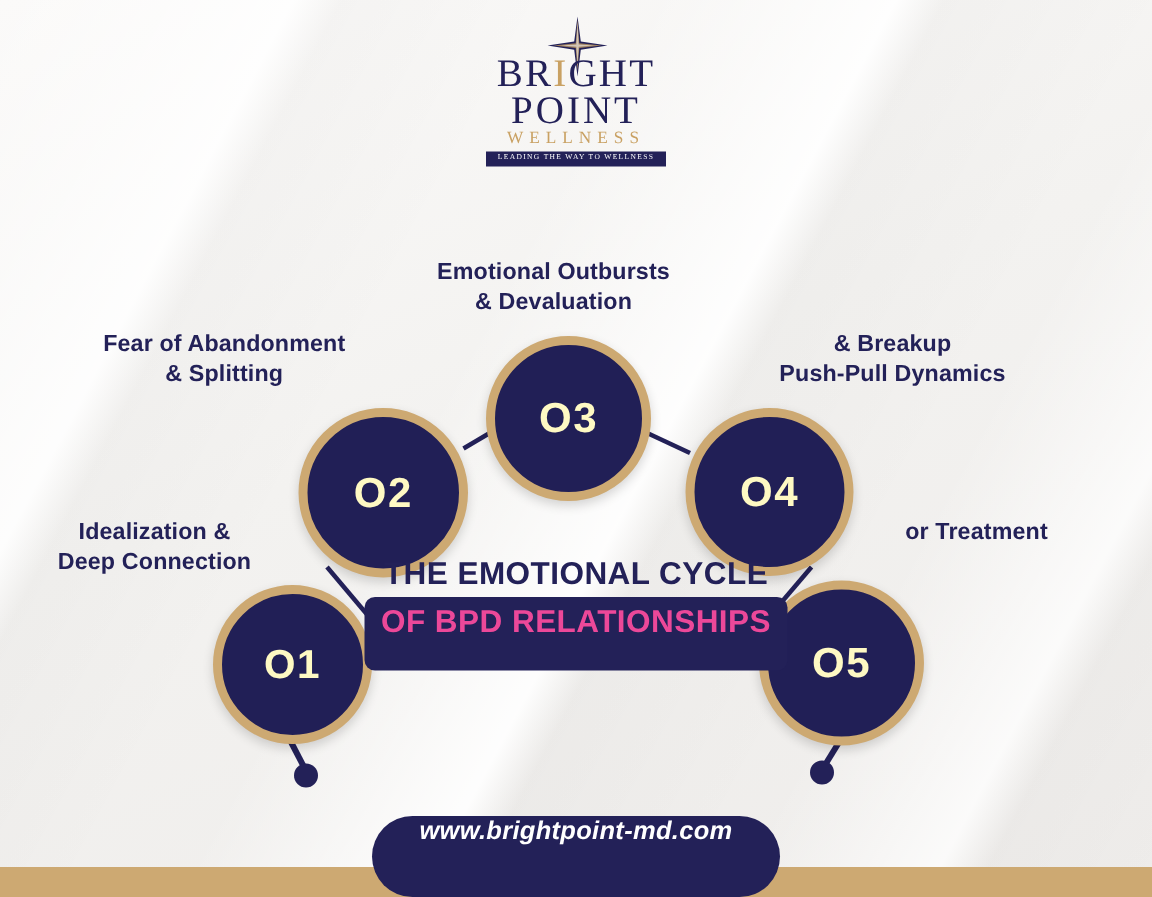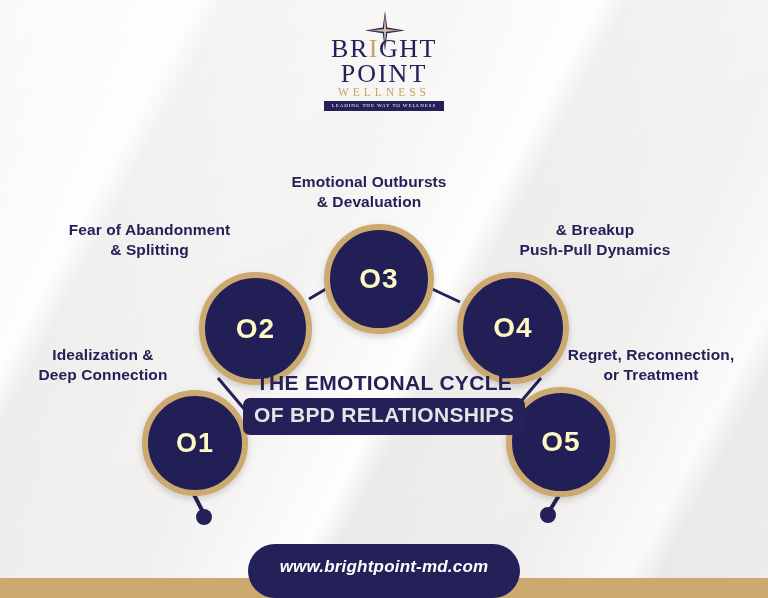--- a/index.html
+++ b/index.html
@@ -157,26 +157,26 @@
     font-weight: bold;
     font-size: 21px;
     letter-spacing: 0.3px;
     line-height: 1.05;
     white-space: nowrap;
   }
   .title-line2 {
     display: inline-block;
     margin-top: 4px;
     background: #232158;
-    color: #e5e5e5;
+    color: #ec4899;
     font-weight: bold;
     font-size: 21px;
     letter-spacing: 0.3px;
     line-height: 1;
-    padding: 6px 11px 10px 11px;
+    padding: 6px 11px 22px 11px;
     border-radius: 7px;
     white-space: nowrap;
   }
 
   
   #footer-bar {
     position: absolute;
     left: 0;
     bottom: 0;
     width: 768px;
@@ -187,21 +187,20 @@
     position: absolute;
     left: 248px;
     bottom: 0px;
     width: 272px;
     height: 54px;
     background: #232158;
     border-radius: 27px;
     display: flex;
     align-items: flex-start;
     justify-content: center;
-    padding-top: 13px;
     box-sizing: border-box;
   }
   #footer-url {
     color: #ffffff;
     font-weight: bold;
     font-style: italic;
     font-size: 17px;
     letter-spacing: 0.2px;
   }
 </style>
@@ -251,21 +250,20 @@
   </div>
   <div class="label" id="label-03">
     <div>Emotional Outbursts</div>
     <div>&amp; Devaluation</div>
   </div>
   <div class="label" id="label-04">
     <div>&amp; Breakup</div>
     <div>Push-Pull Dynamics</div>
   </div>
   <div class="label" id="label-05">
-    <div>Regret, Reconnection,</div>
     <div>or Treatment</div>
   </div>
 
   <div id="center-title">
     <div class="title-line1">THE EMOTIONAL CYCLE</div>
     <div class="title-line2">OF BPD RELATIONSHIPS</div>
   </div>
 
   <div id="footer-bar"></div>
   <div id="footer-pill">

